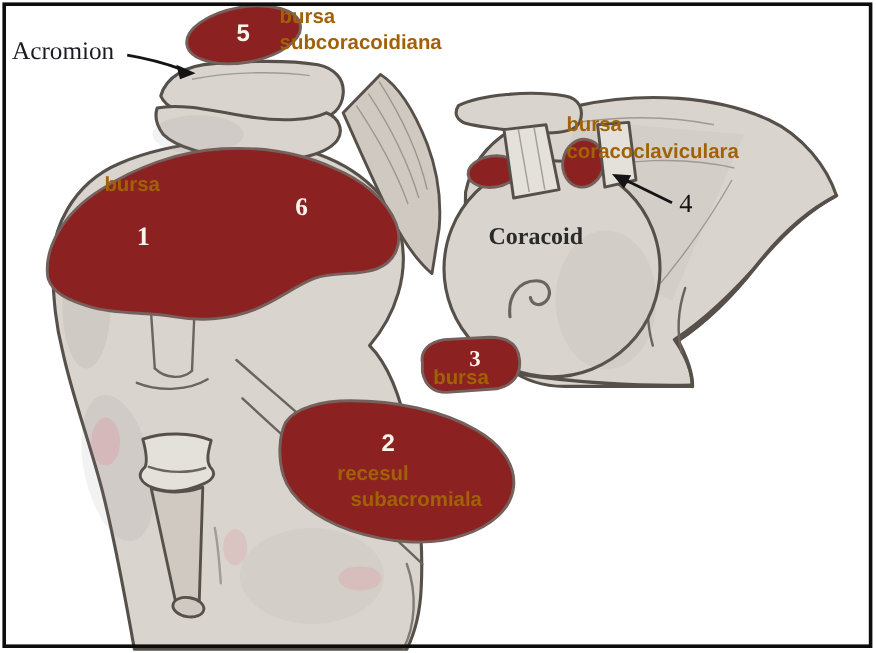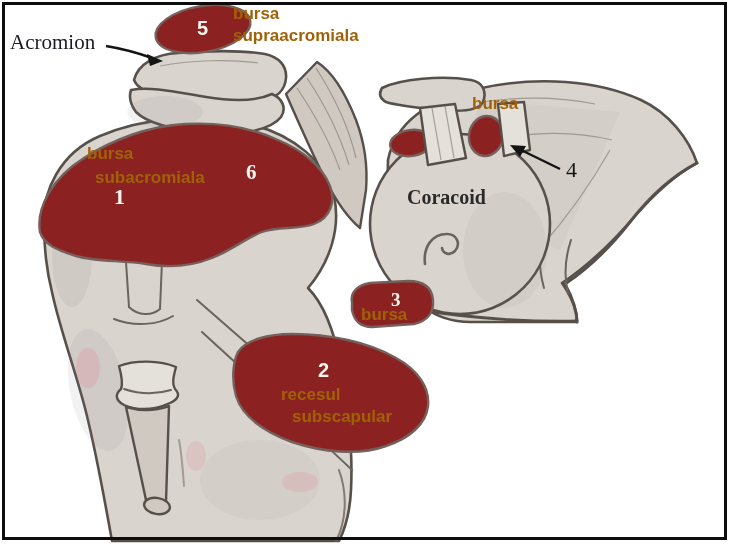--- a/index.html
+++ b/index.html
@@ -141,31 +141,31 @@
       <polygon class="arrowhead" points="510,145 526,146 520,157"></polygon>
     </g>
   </svg>
 
   <div class="lbl lbl-serif" style="left:10px;top:30px;font-size:21px;">Acromion</div>
 
   <div class="lbl lbl-serif" style="left:407px;top:186px;font-size:20px;font-weight:bold;color:#2a2a2a;">Coracoid</div>
 
   <div class="num num-sans" style="left:197px;top:17px;font-size:20px;">5</div>
   <div class="lbl lbl-bold" style="left:233px;top:4px;">bursa</div>
-  <div class="lbl lbl-bold" style="left:233px;top:26px;">supraacromiala</div>
+  <div class="lbl lbl-bold" style="left:233px;top:26px;">subcoracoidiana</div>
 
   <div class="lbl lbl-bold" style="left:87px;top:144px;">bursa</div>
-  <div class="lbl lbl-bold" style="left:95px;top:168px;">subacromiala</div>
   <div class="num num-serif" style="left:114px;top:184px;font-size:22px;">1</div>
   <div class="num num-serif" style="left:246px;top:160px;font-size:21px;">6</div>
 
   <div class="lbl lbl-bold" style="left:472px;top:94px;">bursa</div>
+  <div class="lbl lbl-bold" style="left:472px;top:117px;">coracoclaviculara</div>
   <div class="lbl lbl-serif" style="left:566px;top:157px;font-size:22px;color:#141414;">4</div>
 
   <div class="num num-serif" style="left:391px;top:289px;font-size:19px;">3</div>
   <div class="lbl lbl-bold" style="left:361px;top:305px;">bursa</div>
 
   <div class="num num-sans" style="left:318px;top:359px;font-size:20px;">2</div>
   <div class="lbl lbl-bold" style="left:281px;top:385px;">recesul</div>
-  <div class="lbl lbl-bold" style="left:292px;top:407px;">subscapular</div>
+  <div class="lbl lbl-bold" style="left:292px;top:407px;">subacromiala</div>
 
   <div class="frame"></div>
 </div>
 
 </body></html>

